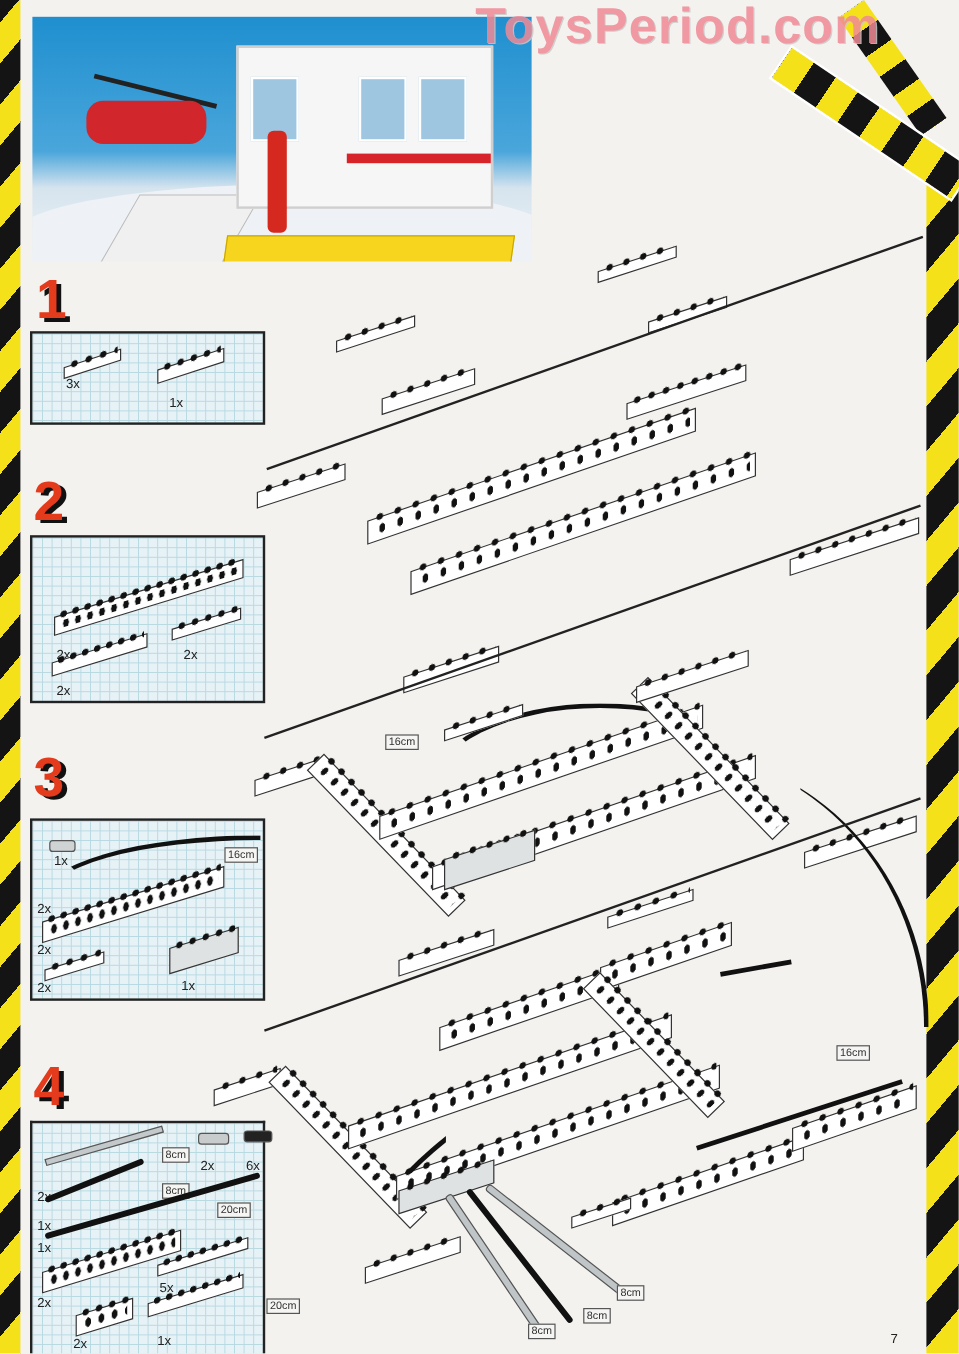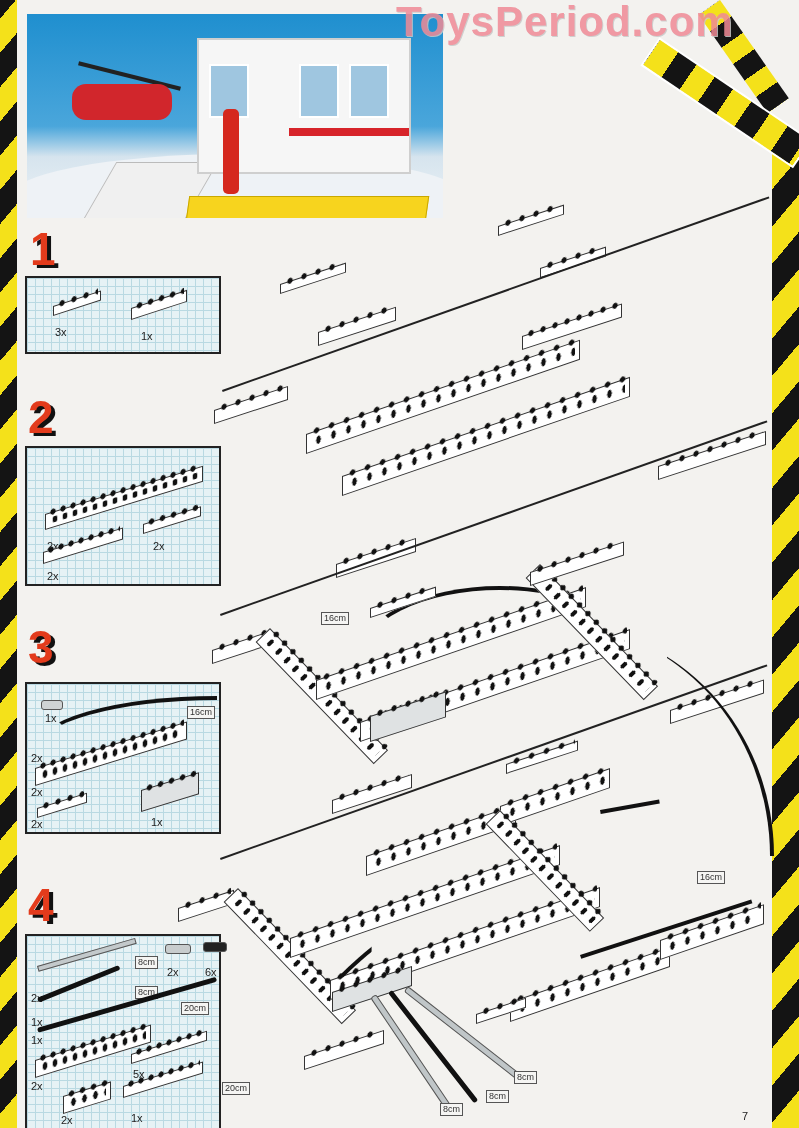--- a/index.html
+++ b/index.html
@@ -77,21 +77,21 @@
   <div class="fig"></div>
 </div>
 
 <div class="watermark">ToysPeriod.com</div>
 
 <div class="step-num" style="left:30px;top:222px">1</div>
 <div class="parts-box" style="top:276px;width:196px;height:78px">
   <div class="brick" style="left:26px;top:28px;width:48px;height:10px;transform:skewY(-18deg);--sp:12px">
       <div class="studs"></div>
     </div>
-  <div class="qty" style="left:28px;top:48px">3x</div>
+  <div class="qty" style="left:28px;top:36px">3x</div>
   <div class="brick" style="left:104px;top:30px;width:56px;height:12px;transform:skewY(-18deg);--sp:11px">
       <div class="studs"></div>
     </div>
   <div class="qty" style="left:114px;top:52px">1x</div>
 </div>
 
 <div class="brick" style="left:280px;top:284px;width:66px;height:10px;transform:skewY(-18deg);--sp:14px">
     <div class="studs"></div>
   </div>
 <div class="brick" style="left:498px;top:226px;width:66px;height:10px;transform:skewY(-18deg);--sp:14px">

